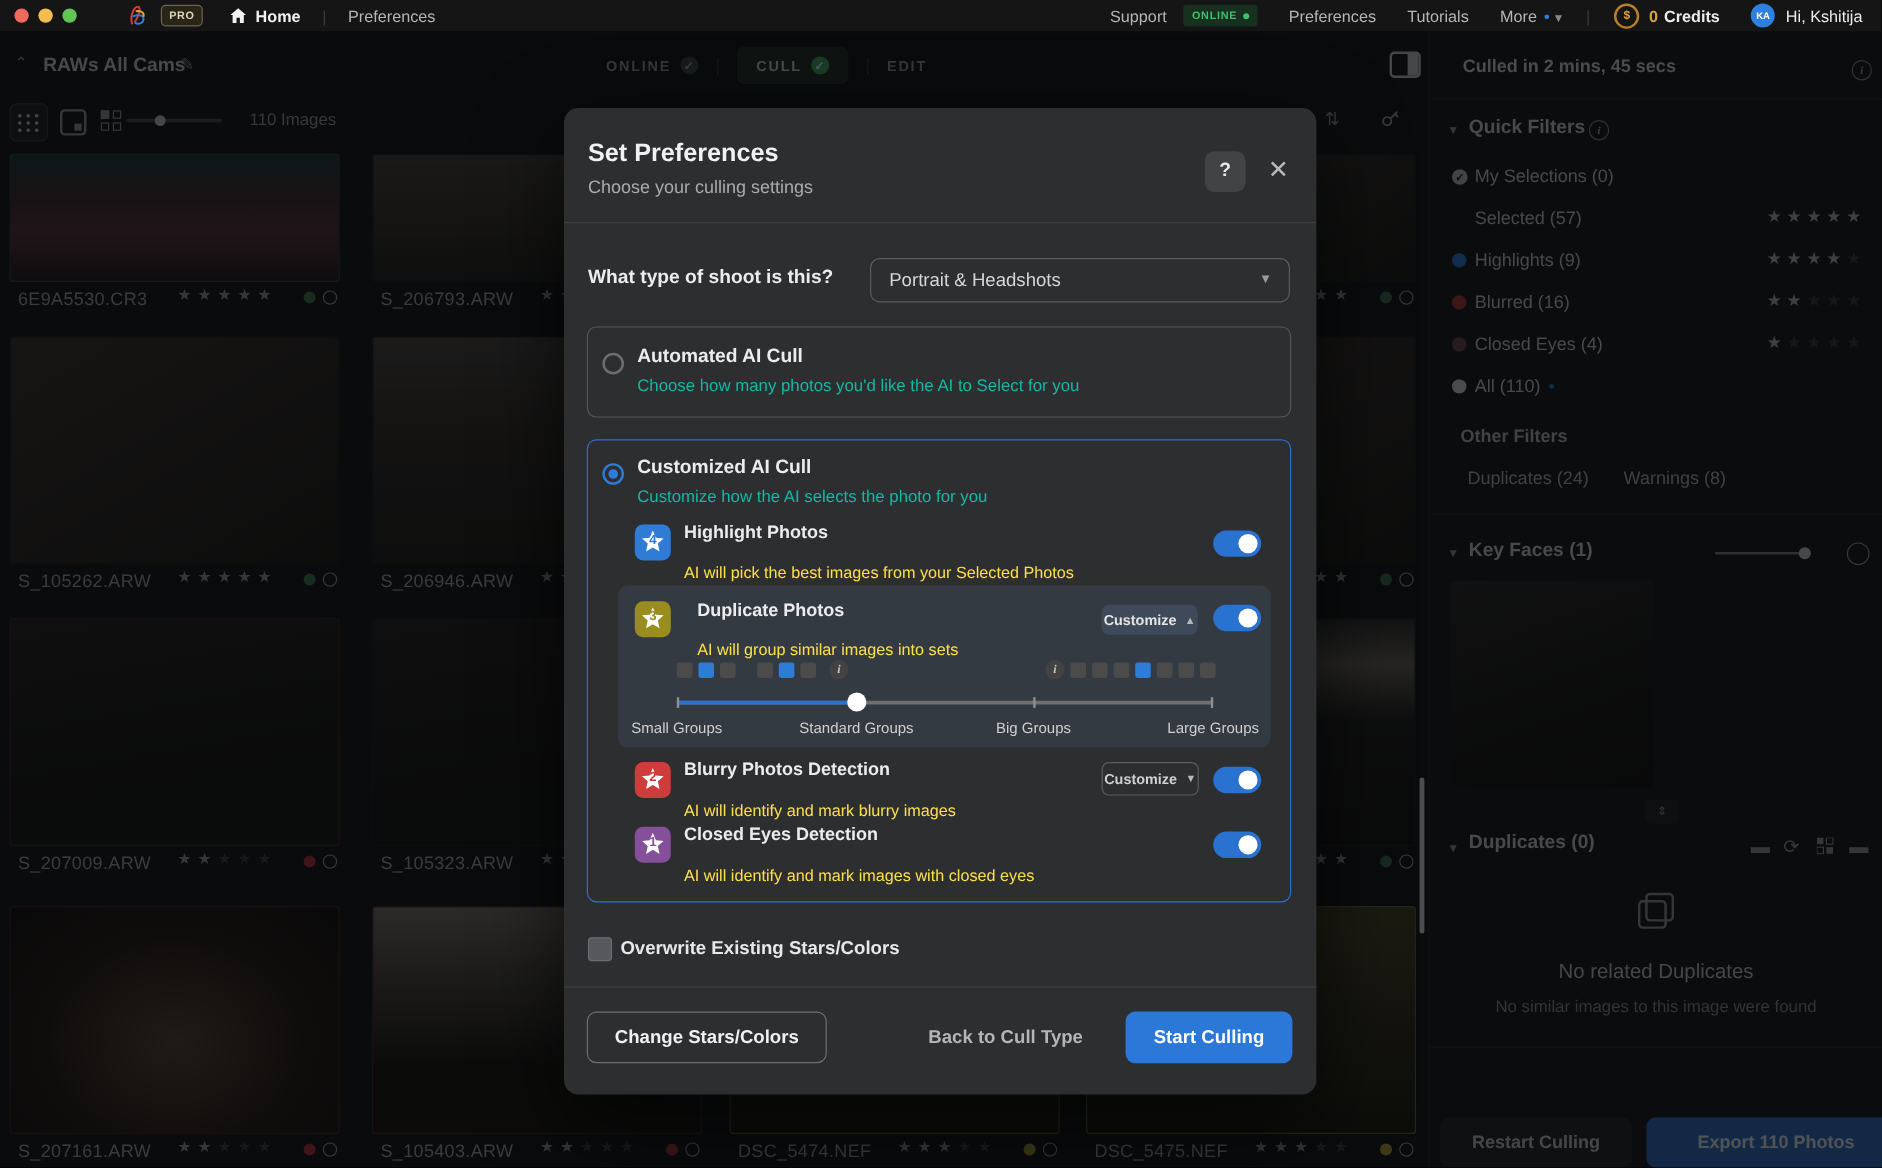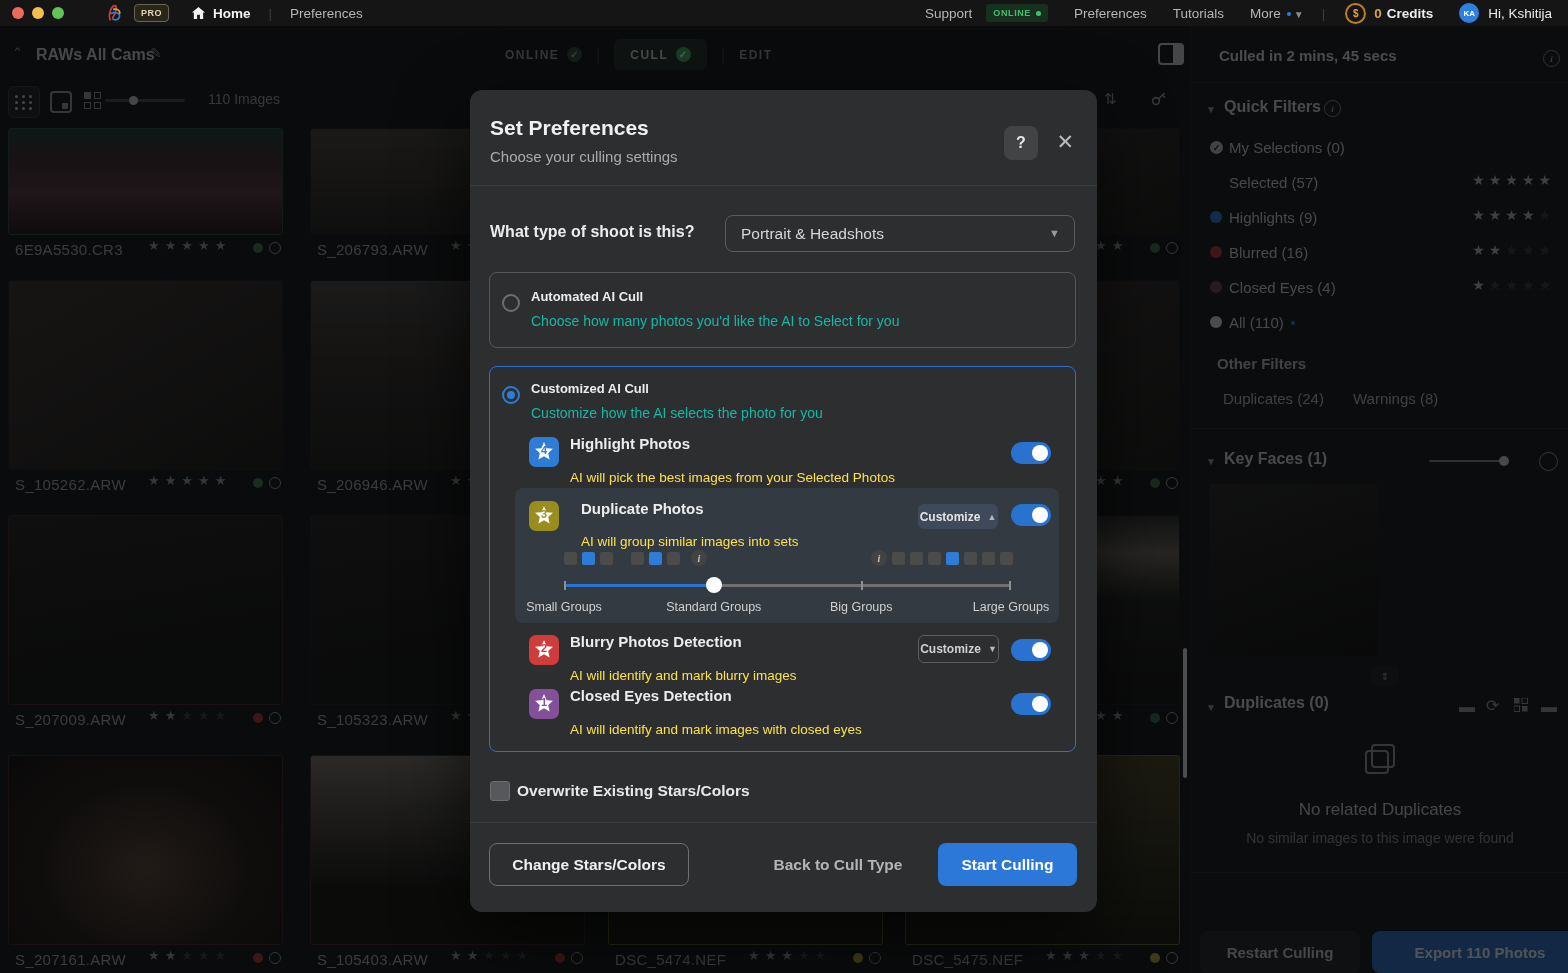--- a/index.html
+++ b/index.html
@@ -128,21 +128,21 @@
   .m-select{position:absolute;left:255px;top:125px;width:350px;height:37px;border:1px solid #5b5b5b;border-radius:8px;
             box-sizing:border-box;}
   .m-selval{position:absolute;left:15px;top:9px;font-size:15.5px;color:#d6d6d6;}
   .m-selchev{position:absolute;right:14px;top:11px;color:#9a9a9a;font-size:11px;}
   .optbox{position:absolute;left:19px;width:587px;border-radius:8px;box-sizing:border-box;}
   .box-auto{top:182px;height:76px;border:1px solid #555657;}
   .box-custom{top:276px;height:386px;border:1px solid #2f6fd0;}
   .radio{position:absolute;left:12px;width:14px;height:14px;border-radius:50%;border:2px solid #6e6e6e;}
   .radio.sel{border-color:#2e7cd6;}
   .radio.sel::after{content:"";display:block;width:8px;height:8px;margin:3px;border-radius:50%;background:#2e7cd6;}
-  .opt-t{position:absolute;left:41px;font-size:13px;font-weight:bold;color:#ececec;}
+  .opt-t{position:absolute;left:41px;font-size:16px;font-weight:bold;color:#ececec;}
   .opt-d{position:absolute;left:41px;font-size:14px;color:#14b8a6;}
   .feat-ico{position:absolute;left:39px;width:30px;height:30px;border-radius:7px;}
   .feat-ico svg{position:absolute;left:3px;top:3px;}
   .feat-ico b{position:absolute;left:0;top:7px;width:100%;text-align:center;font-size:11px;font-weight:bold;}
   .feat-t{position:absolute;left:80px;font-size:15px;font-weight:bold;color:#ececec;}
   .feat-d{position:absolute;left:80px;font-size:13.5px;color:#fde047;margin-top:15px;}
   .toggle{position:absolute;width:40px;height:22px;border-radius:11px;background:#2a72cf;}
   .toggle::after{content:"";position:absolute;right:3px;top:3px;width:16px;height:16px;border-radius:50%;background:#fff;}
   .duppanel{position:absolute;left:25px;top:121px;width:544px;height:135px;background:#343a41;border-radius:8px;}
   .duppanel .feat-ico{left:14px;top:13px;}

